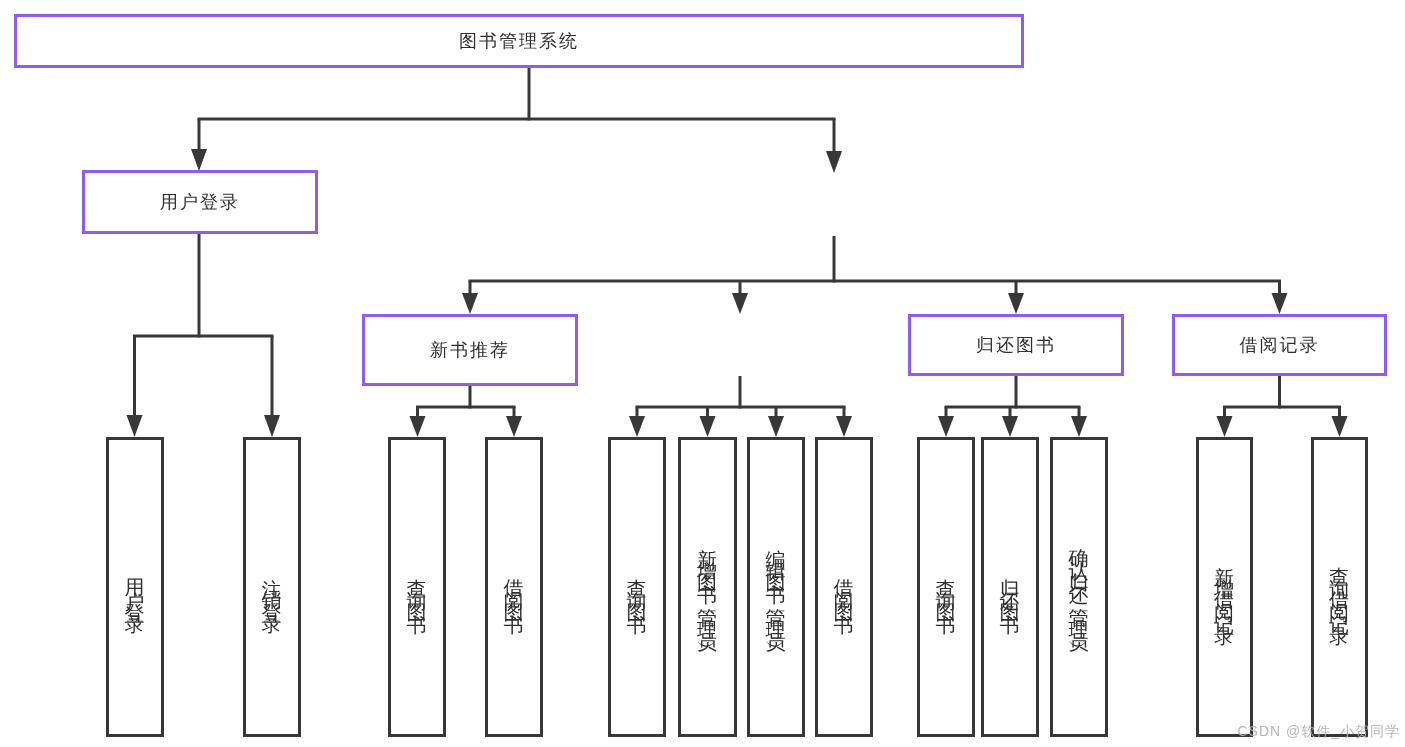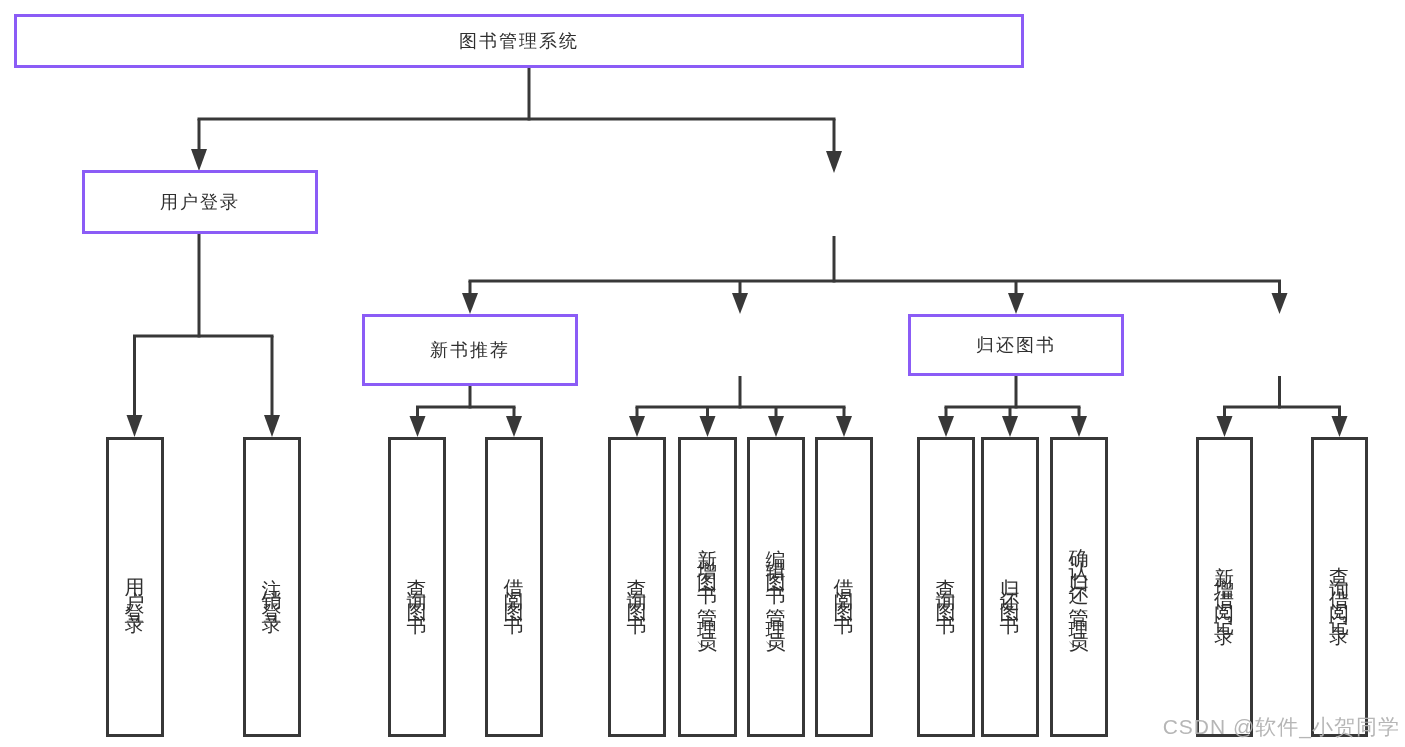--- a/index.html
+++ b/index.html
@@ -19,21 +19,21 @@
     top:437px;height:300px;width:58px;
     background:#ffffff;border:3px solid #383838;
     display:flex;align-items:center;justify-content:center;
   }
   .vtext{
     writing-mode:vertical-rl;text-orientation:mixed;
     font-size:20px;color:#2f2f2f;letter-spacing:12px;line-height:1;white-space:nowrap;
   }
   #watermark{
     position:absolute;right:5px;bottom:6px;z-index:10;
-    font-size:21px;color:rgba(178,178,178,0.95);letter-spacing:1px;white-space:nowrap;
+    font-size:14px;color:rgba(178,178,178,0.95);letter-spacing:1px;white-space:nowrap;
   }
 </style>
 </head>
 <body>
 
 <div id="canvas">
 
   <svg id="connectors" width="1405" height="747" viewBox="0 0 1405 747">
 
     <g stroke="#383838" stroke-width="3" fill="#383838">
@@ -117,20 +117,23 @@
   <div class="hbox" style="left:82px;top:170px;width:236px;height:64px;">
     <span>用户登录</span>
   </div>
 
   <div class="hbox" style="left:362px;top:314px;width:216px;height:72px;">
     <span>新书推荐</span>
   </div>
   <div class="hbox" style="left:908px;top:314px;width:216px;height:62px;">
     <span>归还图书</span>
   </div>
+  <div class="hbox" style="left:1172px;top:314px;width:215px;height:62px;">
+    <span>借阅记录</span>
+  </div>
 
   <div class="vbox" style="left:106px;">
     <span class="vtext">用户登录</span>
   </div>
   <div class="vbox" style="left:243px;">
     <span class="vtext">注销登录</span>
   </div>
 
   <div class="vbox" style="left:388px;">
     <span class="vtext">查询图书</span>

